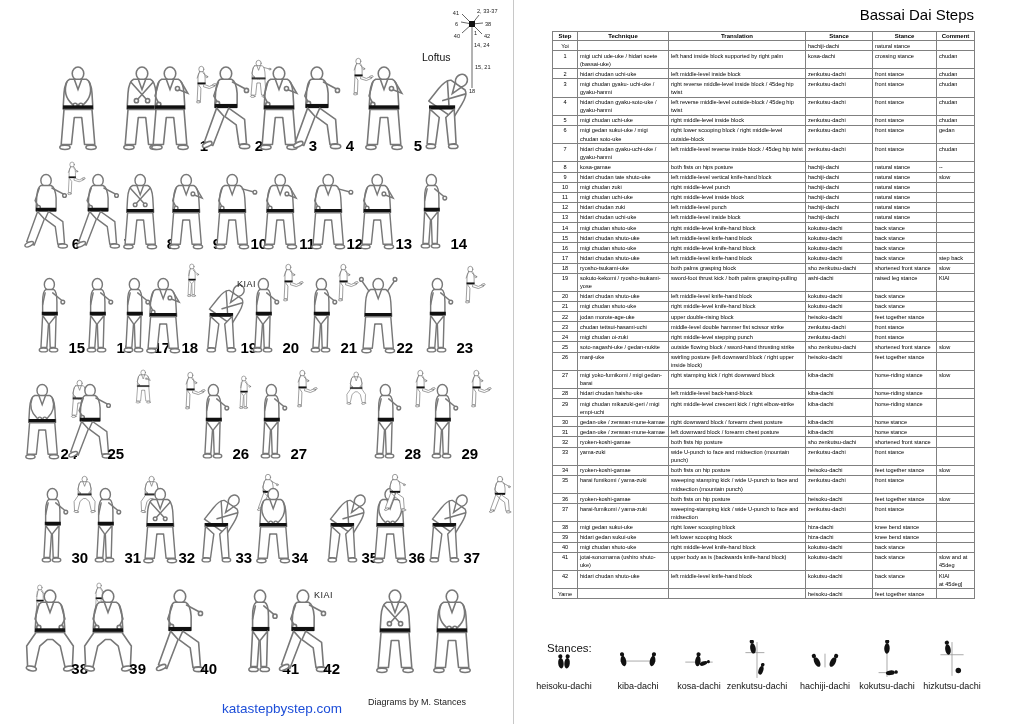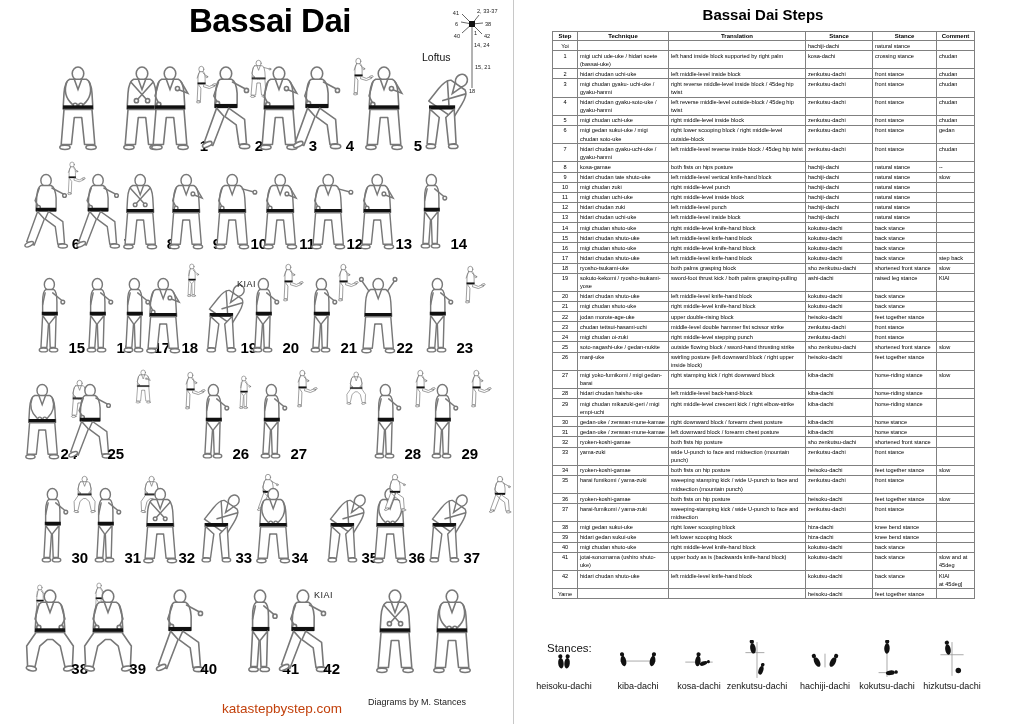--- a/index.html
+++ b/index.html
@@ -18,30 +18,30 @@
   #embusen-word { position:absolute; left:422px; top:51px; font-size:10.5px; color:#111; }
   #figures { position:absolute; left:0; top:0; width:513px; height:724px; }
   .fig { position:absolute; }
   .fig svg { overflow:visible; display:block; }
   #figures svg .sk { fill:#fff; stroke:#787878; stroke-width:1.7; stroke-linejoin:round; stroke-linecap:round; }
   #figures svg .ln { fill:none; stroke:#787878; stroke-width:1.7; stroke-linecap:round; }
   #figures svg .belt { fill:#101010; stroke:none; }
   #figures svg .beltln { fill:none; stroke:#101010; stroke-width:2.2; stroke-linecap:round; }
   .fig-num { position:absolute; right:-10px; bottom:4px; font-weight:bold; font-size:15px; color:#000; }
   .kiai { position:absolute; font-size:9px; color:#222; letter-spacing:0.5px; }
-  #footer-link { position:absolute; left:222px; top:701px; font-size:13.5px; color:#c2410c; text-decoration:none; }
+  #footer-link { position:absolute; left:222px; top:701px; font-size:13.5px; color:#1d4ed8; text-decoration:none; }
   #credit { position:absolute; left:368px; top:697px; font-size:9px; color:#222; }
 
   
   #page-divider { position:absolute; left:513px; top:0; width:1px; height:724px; background:#c8c8c8; }
 
   
   #right-page { position:absolute; left:513px; top:0; width:511px; height:724px; }
-  #steps-title { position:absolute; left:39px; top:6px; width:422px; text-align:center;
-                 font-size:15px; font-weight:bold; }
+  #steps-title { position:absolute; left:39px; top:6px; width:422px; text-align:right;
+                 font-size:15px; font-weight:normal; }
   #steps-table { position:absolute; left:39px; top:31px; width:422px;
                  border-collapse:collapse; table-layout:fixed; }
   #steps-table th { border:1px solid #808080; font-size:6px; font-weight:bold;
                     text-align:center; padding:1px 1px; background:#fff; }
   #steps-table td { border:1px solid #808080; font-size:5.6px; line-height:1.45;
                     vertical-align:top; padding:0.5px 2px; word-wrap:break-word; }
   #steps-table td.c0 { text-align:center; }
   #steps-table td.c5 { white-space:pre-line; }
   #stances-block { position:absolute; left:16px; top:640px; width:511px; height:70px; }
   #stances-word { position:absolute; left:18px; top:2px; font-size:11.5px; color:#111; }
@@ -49,21 +49,20 @@
   .stance-item svg { display:block; margin:0 auto; }
   .stance-item .stance-label { font-size:9px; color:#111; margin-top:1px; }
 </style>
 </head>
 <body>
 
 <div id="root">
 
   <div id="left-page">
     <div id="title-block">
-      <h1>Bassai Dai</h1>
     </div>
 
     <div id="embusen-box">
       <svg viewBox="0 0 80 92" width="80" height="92">
         <line x1="40" y1="22" x2="30" y2="12"></line>
         <line x1="40" y1="22" x2="47" y2="13"></line>
         <line x1="40" y1="22" x2="29" y2="20"></line>
         <line x1="40" y1="22" x2="51" y2="21"></line>
         <line x1="40" y1="22" x2="30" y2="31"></line>
         <line x1="40" y1="22" x2="50" y2="32"></line>

